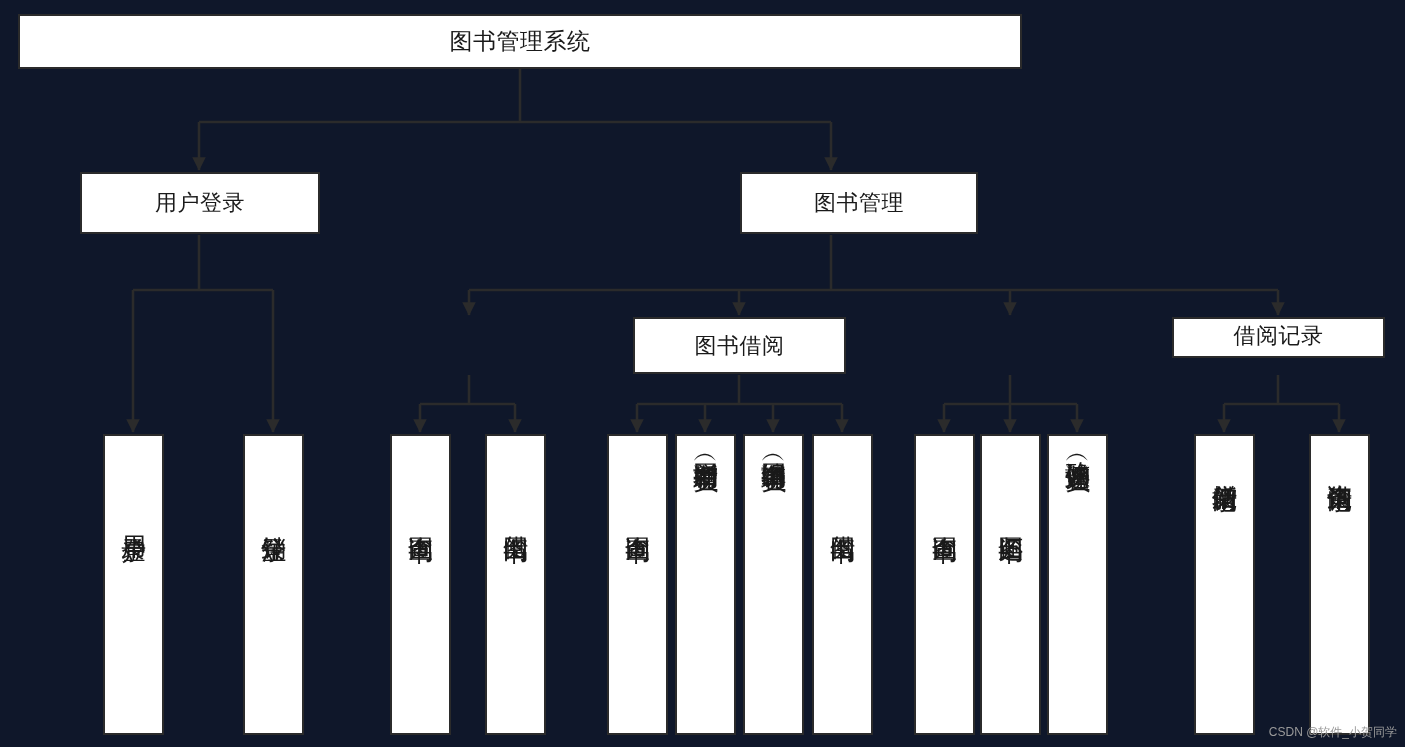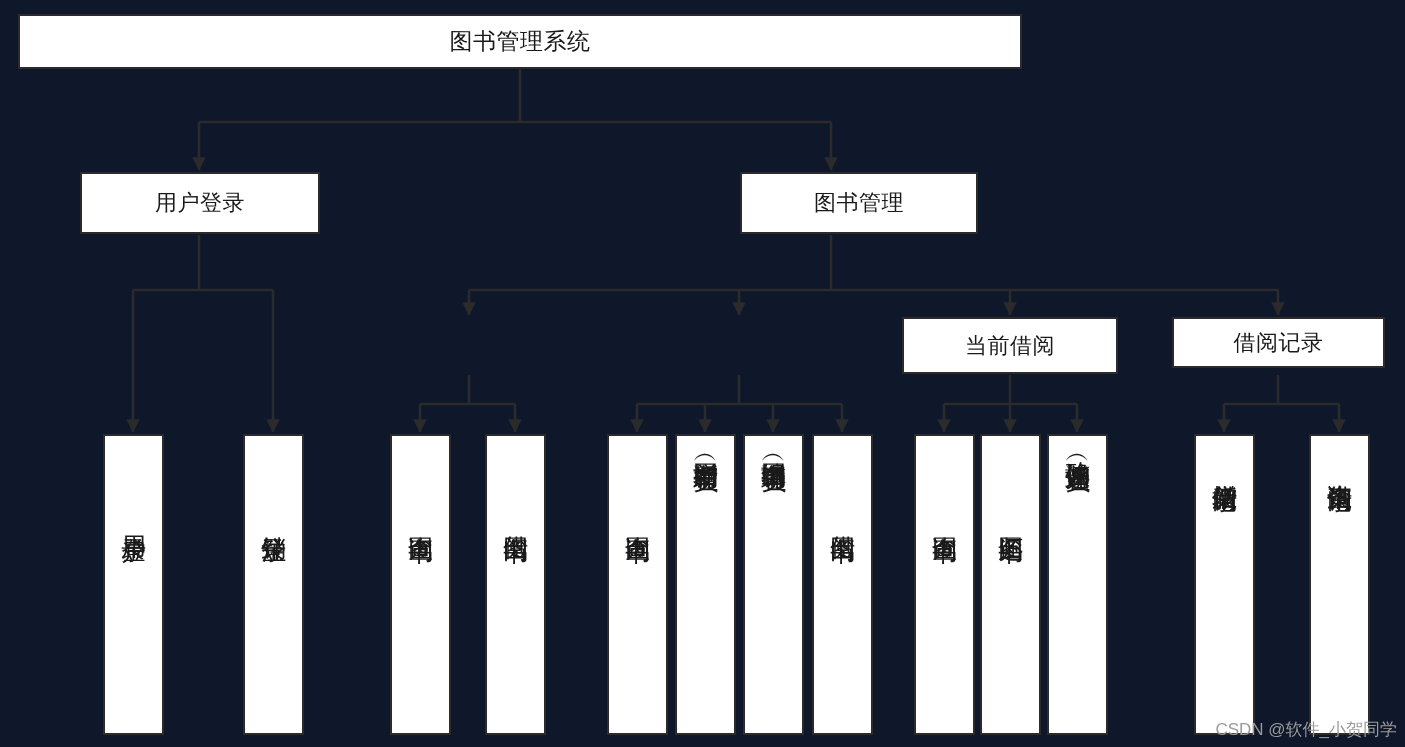--- a/index.html
+++ b/index.html
@@ -61,21 +61,21 @@
     text-orientation: upright;
     font-size: 25px;
     line-height: 1.02;
     letter-spacing: 1px;
     white-space: nowrap;
   }
   #watermark {
     position: absolute;
     right: 8px;
     bottom: 6px;
-    font-size: 17px;
+    font-size: 12px;
     color: #9a9a9a;
     white-space: nowrap;
     user-select: none;
   }
 </style>
 </head>
 <body>
 
 <div id="diagram-root">
 
@@ -133,24 +133,24 @@
     <span class="label">图书管理系统</span>
   </div>
 
   <div class="node h" style="left:80px; top:172px; width:240px; height:62px;">
     <span class="label">用户登录</span>
   </div>
   <div class="node h" style="left:712px; top:172px; width:238px; height:62px;margin-left:28px;">
     <span class="label">图书管理</span>
   </div>
 
-  <div class="node h" style="left:902px; top:317px; width:216px; height:57px;">
-    <span class="label">当前借阅</span>
+  <div class="node h" style="left:633px; top:317px; width:213px; height:57px;">
+    <span class="label">图书借阅</span>
   </div>
-  <div class="node h" style="left:1172px; top:317px; width:213px; height:51px;">
+  <div class="node h" style="left:1172px; top:317px; width:213px; height:41px;font-family:Liberation Mono, monospace;">
     <span class="label">借阅记录</span>
   </div>
 
   <div class="node v" style="left:103px; top:434px; width:61px; height:301px; padding-top:80px;">
     <span class="label">用户登录</span>
   </div>
   <div class="node v" style="left:243px; top:434px; width:61px; height:301px; padding-top:80px;">
     <span class="label">注销登录</span>
   </div>
 

